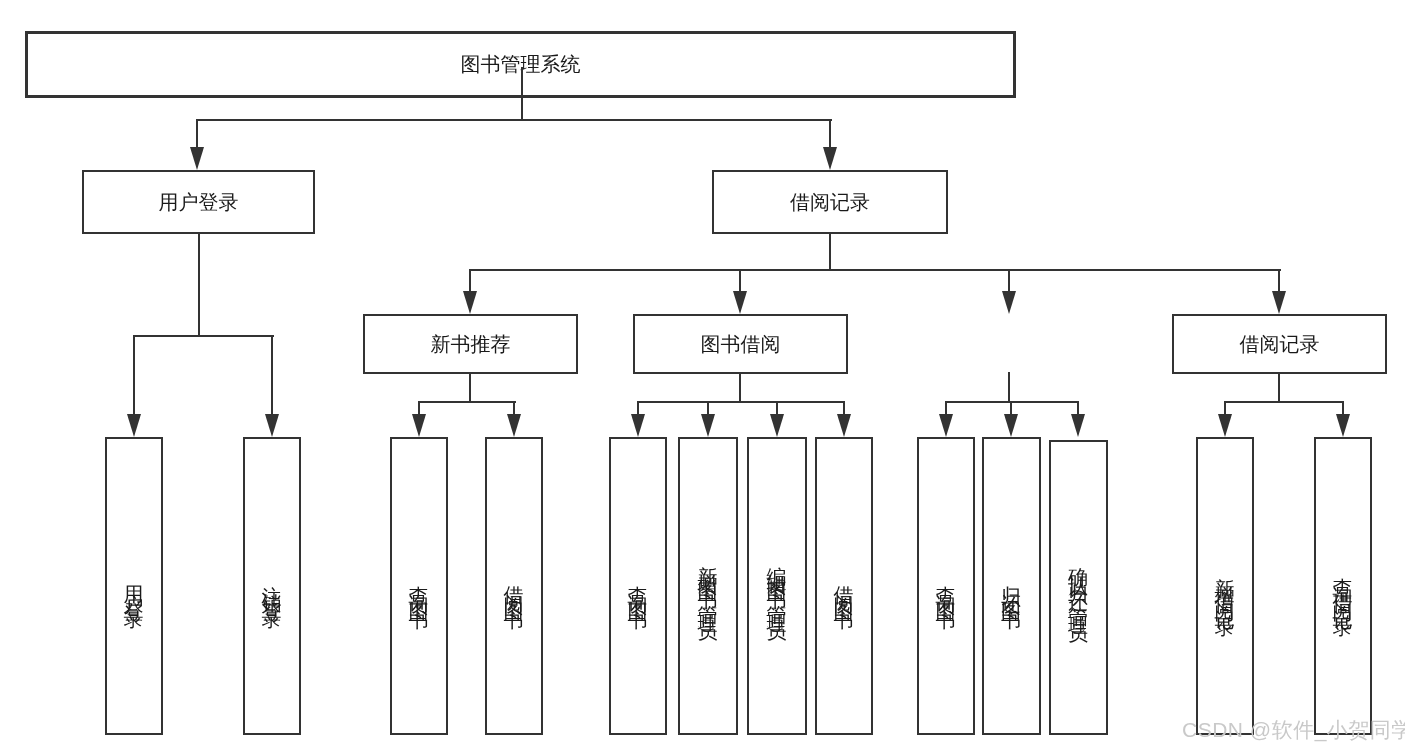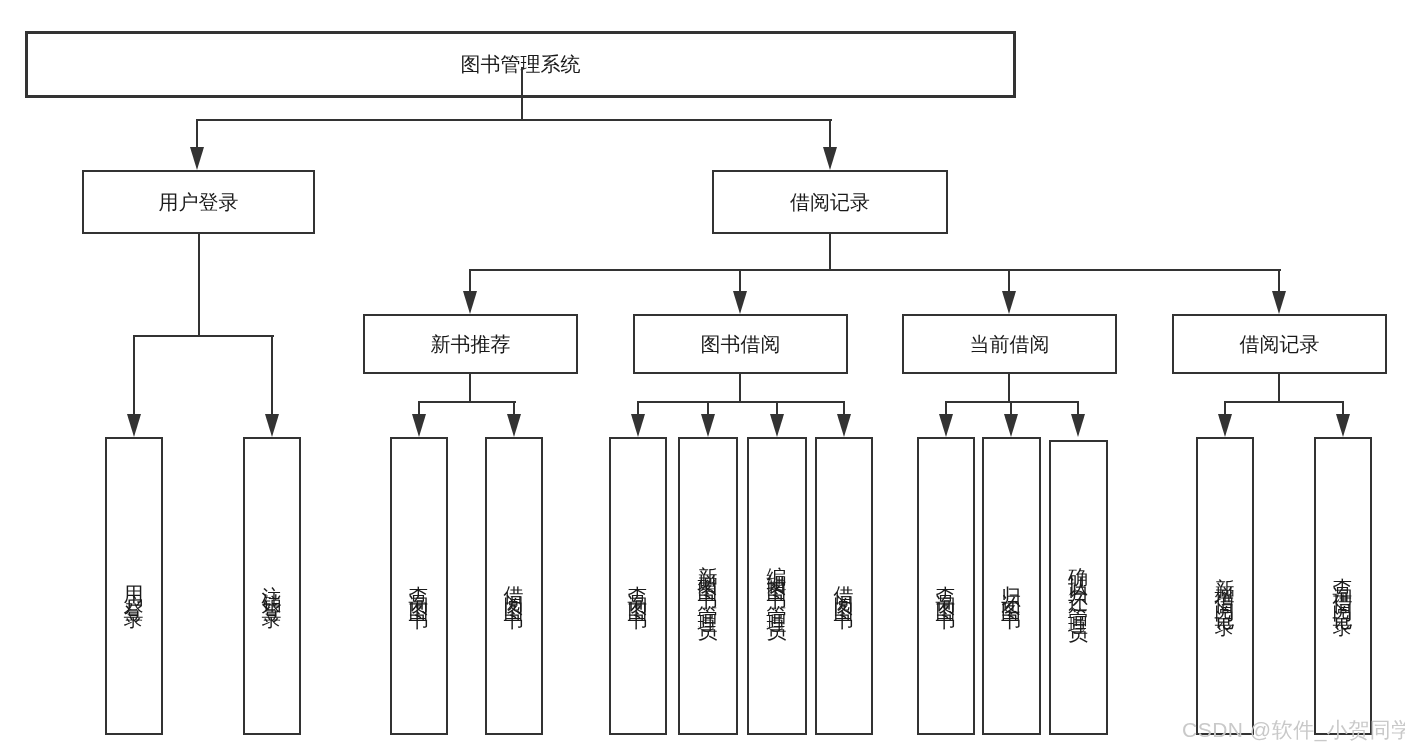--- a/index.html
+++ b/index.html
@@ -97,23 +97,20 @@
   <div class="box" style="left:243px; top:437px; width:58px; height:298px;">
     <span class="vlabel">注销登录</span>
   </div>
 
   <div class="box" style="left:363px; top:314px; width:215px; height:60px;">
     <span>新书推荐</span>
   </div>
   <div class="box" style="left:633px; top:314px; width:215px; height:60px;">
     <span>图书借阅</span>
   </div>
-  <div class="box" style="left:902px; top:314px; width:215px; height:60px;">
-    <span>当前借阅</span>
-  </div>
   <div class="box" style="left:1172px; top:314px; width:215px; height:60px;">
     <span>借阅记录</span>
   </div>
 
   <div class="vline" style="left:469px; top:372px; height:30px;"></div>
   <div class="hline" style="left:418px; top:401px; width:98px;"></div>
   <div class="vline" style="left:418px; top:401px; height:16px;"></div>
   <div class="arrowhead" style="left:412px; top:414px;"></div>
   <div class="vline" style="left:513px; top:401px; height:16px;"></div>
   <div class="arrowhead" style="left:507px; top:414px;"></div>

